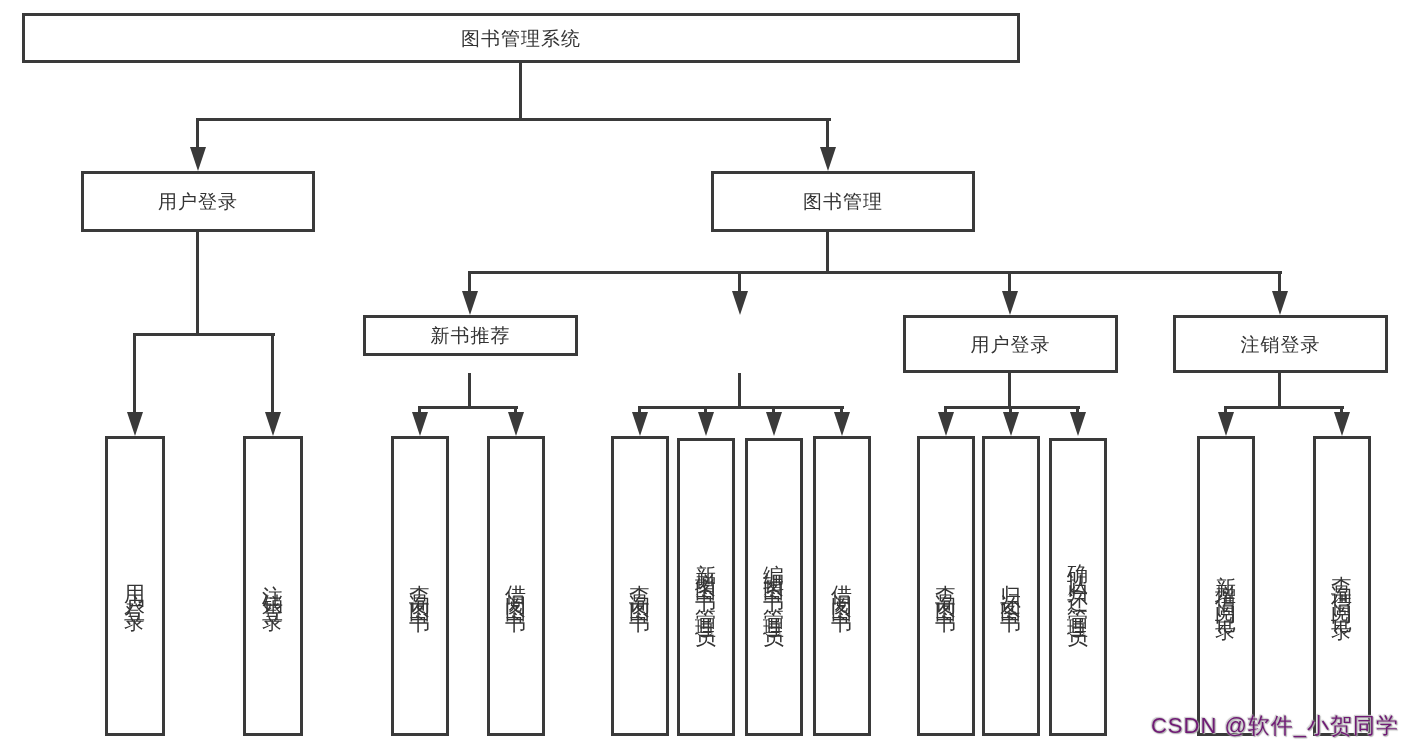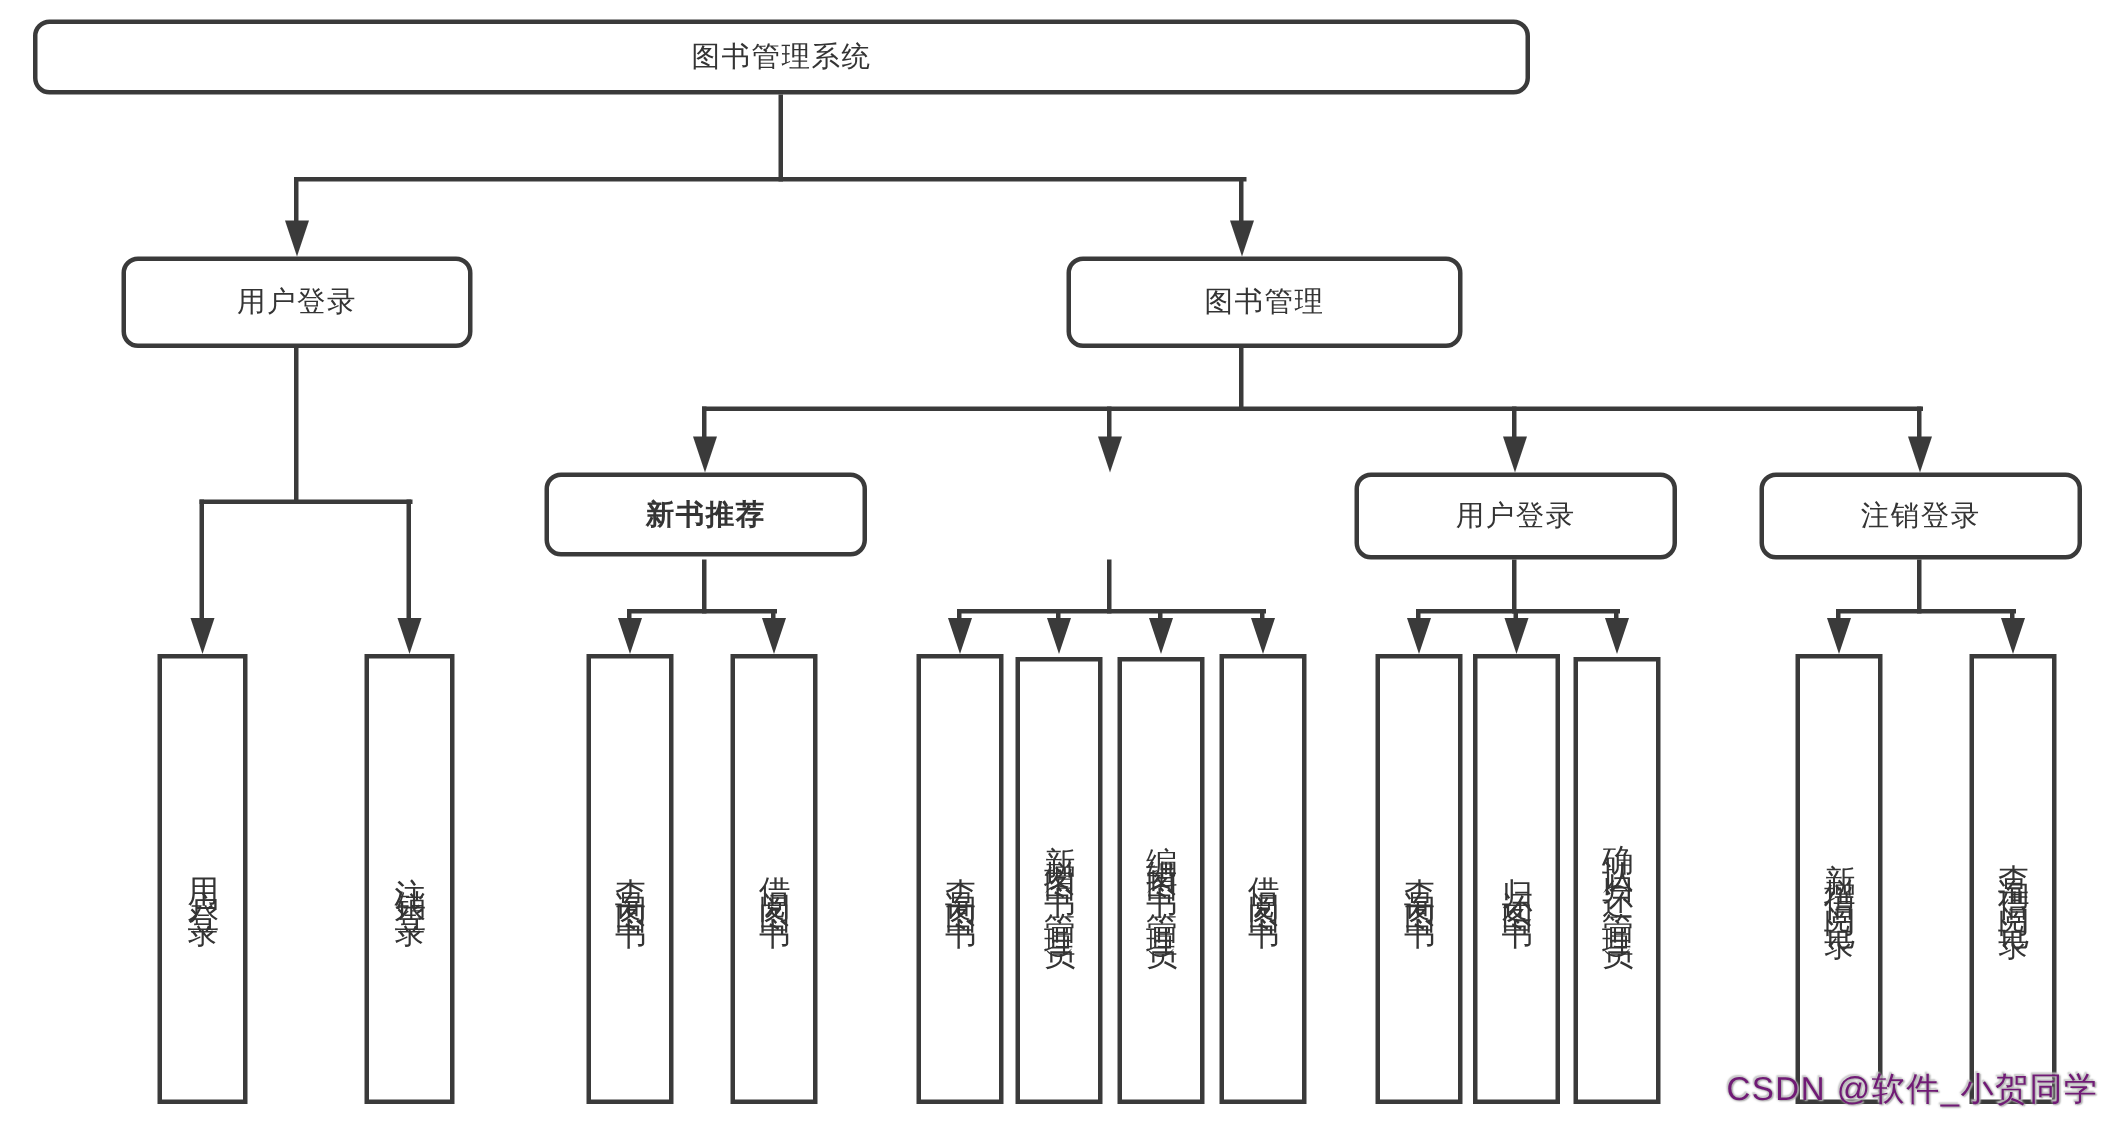--- a/index.html
+++ b/index.html
@@ -19,21 +19,20 @@
     color: #343434;
     display: flex;
     align-items: center;
     justify-content: center;
     text-align: center;
   }
   .node.h {
     font-size: 19px;
     letter-spacing: 1px;
     line-height: 1;
-    border-radius: 11px;
   }
   .node.v {
     font-size: 21px;
     writing-mode: vertical-rl;
     text-orientation: mixed;
     letter-spacing: 9px;
     line-height: 1;
   }
   .vline {
     position: absolute;
@@ -92,21 +91,21 @@
   <div class="hline" style="left:468px; top:271px; width:814px;"></div>
   <div class="vline" style="left:468px; top:271px; height:24px;"></div>
   <div class="arrow" style="left:462px; top:291px;"></div>
   <div class="vline" style="left:738px; top:271px; height:24px;"></div>
   <div class="arrow" style="left:732px; top:291px;"></div>
   <div class="vline" style="left:1008px; top:271px; height:24px;"></div>
   <div class="arrow" style="left:1002px; top:291px;"></div>
   <div class="vline" style="left:1278px; top:271px; height:24px;"></div>
   <div class="arrow" style="left:1272px; top:291px;"></div>
 
-  <div class="node h" style="left:363px; top:315px; width:215px; height:56px;font-weight:bold;">新书推荐</div>
+  <div class="node h" style="left:363px; top:315px; width:215px; height:41px;">新书推荐</div>
   <div class="node h" style="left:903px; top:315px; width:215px; height:58px;">用户登录</div>
   <div class="node h" style="left:1173px; top:315px; width:215px; height:58px;">注销登录</div>
 
   <div class="vline" style="left:468px; top:373px; height:36px;"></div>
   <div class="hline" style="left:418px; top:406px; width:100px;"></div>
   <div class="vline" style="left:418px; top:406px; height:10px;"></div>
   <div class="arrow" style="left:412px; top:412px;"></div>
   <div class="vline" style="left:514px; top:406px; height:10px;"></div>
   <div class="arrow" style="left:508px; top:412px;"></div>
 

